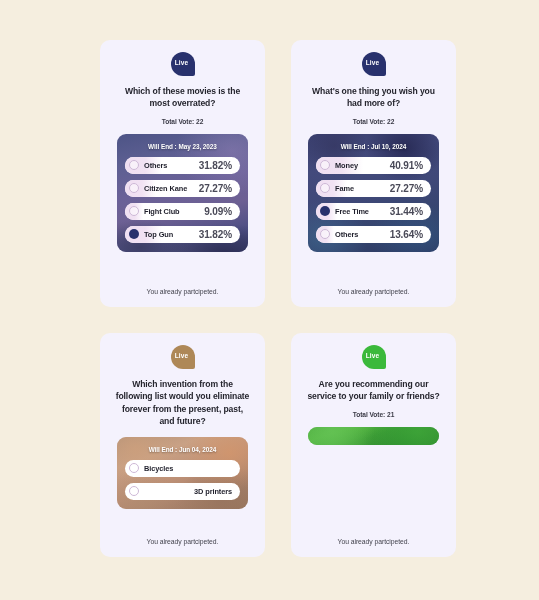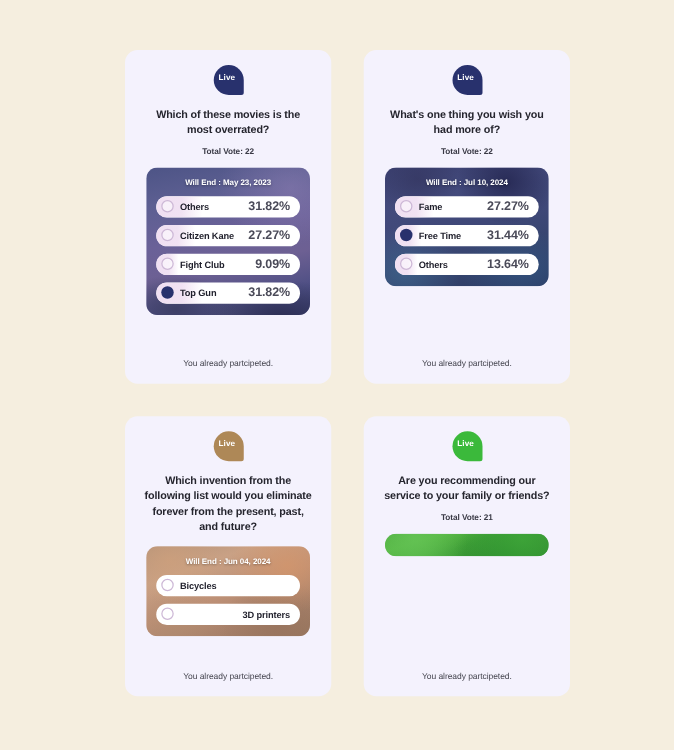--- a/index.html
+++ b/index.html
@@ -250,20 +250,26 @@
       <div class="live-badge" style="background: rgb(40, 49, 109);">
         <span class="live-text">Live</span>
       </div>
       <div class="poll-question">What's one thing you wish you had more of?</div>
       <div class="total-vote">Total Vote: 22</div>
       <div class="poll-panel">
         <div class="panel-bg bg-night"></div>
         <div class="panel-inner">
           <div class="will-end">Will End : Jul 10, 2024</div>
           <div class="option-row">
+            <div class="option-fill" style="width: 40.91%;"></div>
+            <div class="option-marker"></div>
+            <span class="option-label">Money</span>
+            <span class="option-pct">40.91%</span>
+          </div>
+          <div class="option-row">
             <div class="option-fill" style="width: 27.27%;"></div>
             <div class="option-marker"></div>
             <span class="option-label">Fame</span>
             <span class="option-pct">27.27%</span>
           </div>
           <div class="option-row">
             <div class="option-fill" style="width: 18.18%;"></div>
             <div class="option-marker selected" style="background: rgb(40, 49, 109);"></div>
             <span class="option-label">Free Time</span>
             <span class="option-pct">31.44%</span>

